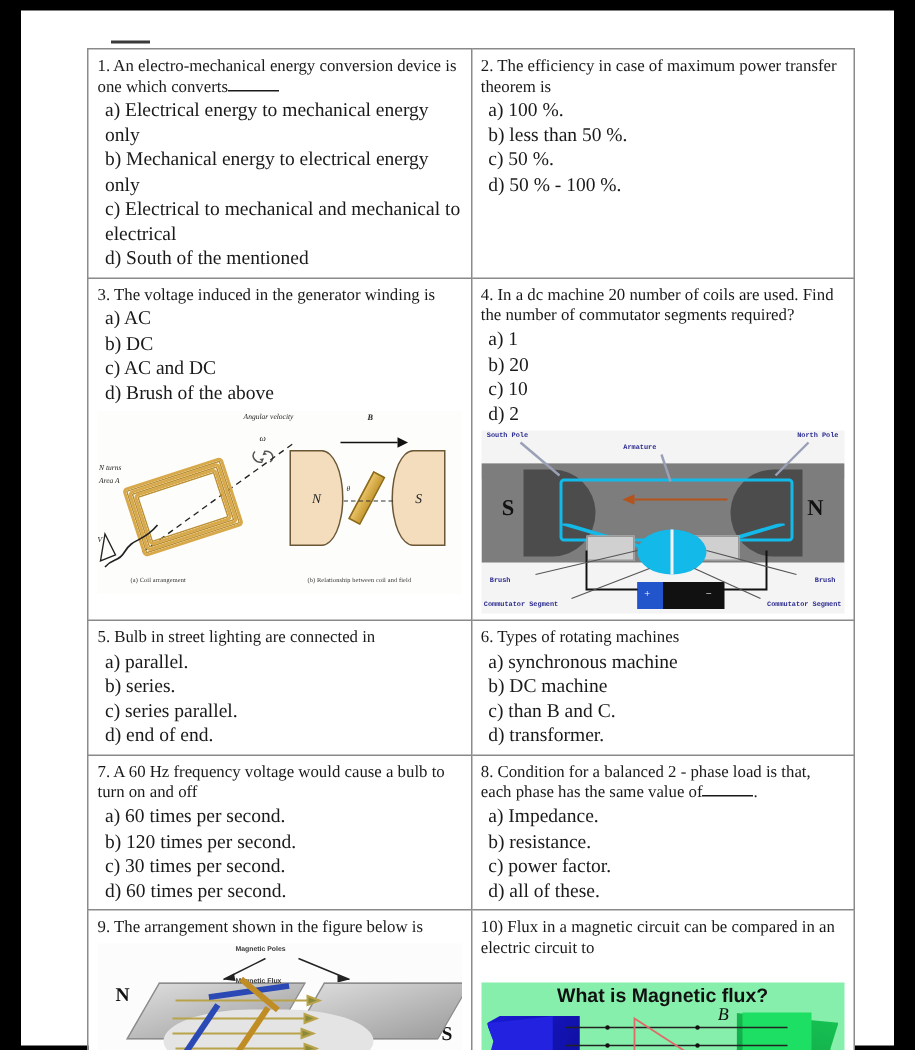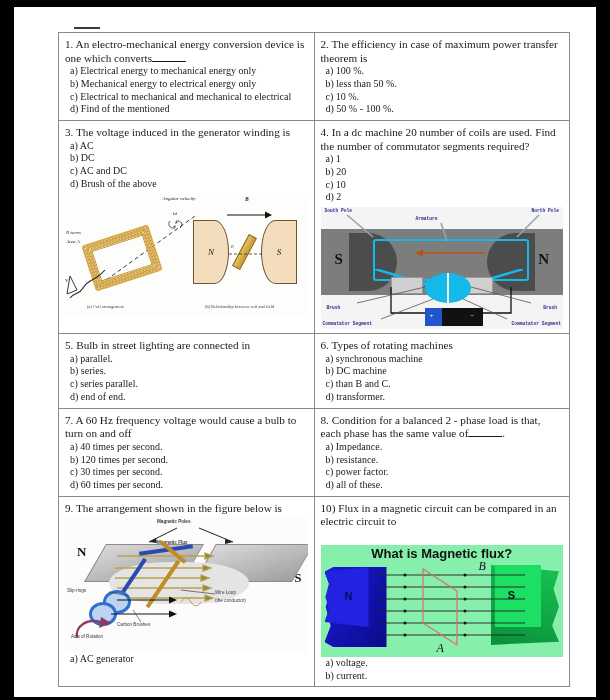--- a/index.html
+++ b/index.html
@@ -46,21 +46,21 @@
     border-bottom: 1px solid #1a1a1a;
     display: inline-block;
     width: 34px;
   }
   .opts {
     list-style: none;
     margin: 0;
     padding: 0 0 0 5px;
   }
   .opts li {
-    font-size: 10px;
+    font-size: 13px;
     line-height: 1.27;
     color: #1a1a1a;
     font-family: Liberation Serif, serif;
   }
   
   .top-rule {
     position: absolute;
     left: 60px;
     top: 20px;
     width: 26px;
@@ -352,32 +352,32 @@
       <tr>
         <td>
           <p class="qtext">
             <span>1.</span>
             <span>An electro-mechanical energy conversion device is one which converts</span><span class="blank"></span>
           </p>
           <ul class="opts">
             <li>a) Electrical energy to mechanical energy only</li>
             <li>b) Mechanical energy to electrical energy only</li>
             <li>c) Electrical to mechanical and mechanical to electrical</li>
-            <li>d) Find of the mentioned</li>
+            <li>d) South of the mentioned</li>
           </ul>
         </td>
         <td>
           <p class="qtext">
             <span>2.</span>
             <span>The efficiency in case of maximum power transfer theorem is</span>
           </p>
           <ul class="opts">
             <li>a) 100 %.</li>
             <li>b) less than 50 %.</li>
-            <li>c) 10 %.</li>
+            <li>c) 50 %.</li>
             <li>d) 50 % - 100 %.</li>
           </ul>
         </td>
       </tr>
 
       <tr>
         <td>
           <p class="qtext">
             <span>3.</span>
             <span>The voltage induced in the generator winding is</span>
@@ -534,21 +534,21 @@
         </td>
       </tr>
 
       <tr>
         <td>
           <p class="qtext">
             <span>7.</span>
             <span>A 60 Hz frequency voltage would cause a bulb to turn on and off</span>
           </p>
           <ul class="opts">
-            <li>a) 40 times per second.</li>
+            <li>a) 60 times per second.</li>
             <li>b) 120 times per second.</li>
             <li>c) 30 times per second.</li>
             <li>d) 60 times per second.</li>
           </ul>
         </td>
         <td>
           <p class="qtext">
             <span>8.</span>
             <span>Condition for a balanced 2 - phase load is that, each phase has the same value of</span><span class="blank"></span><span>.</span>
           </p>

